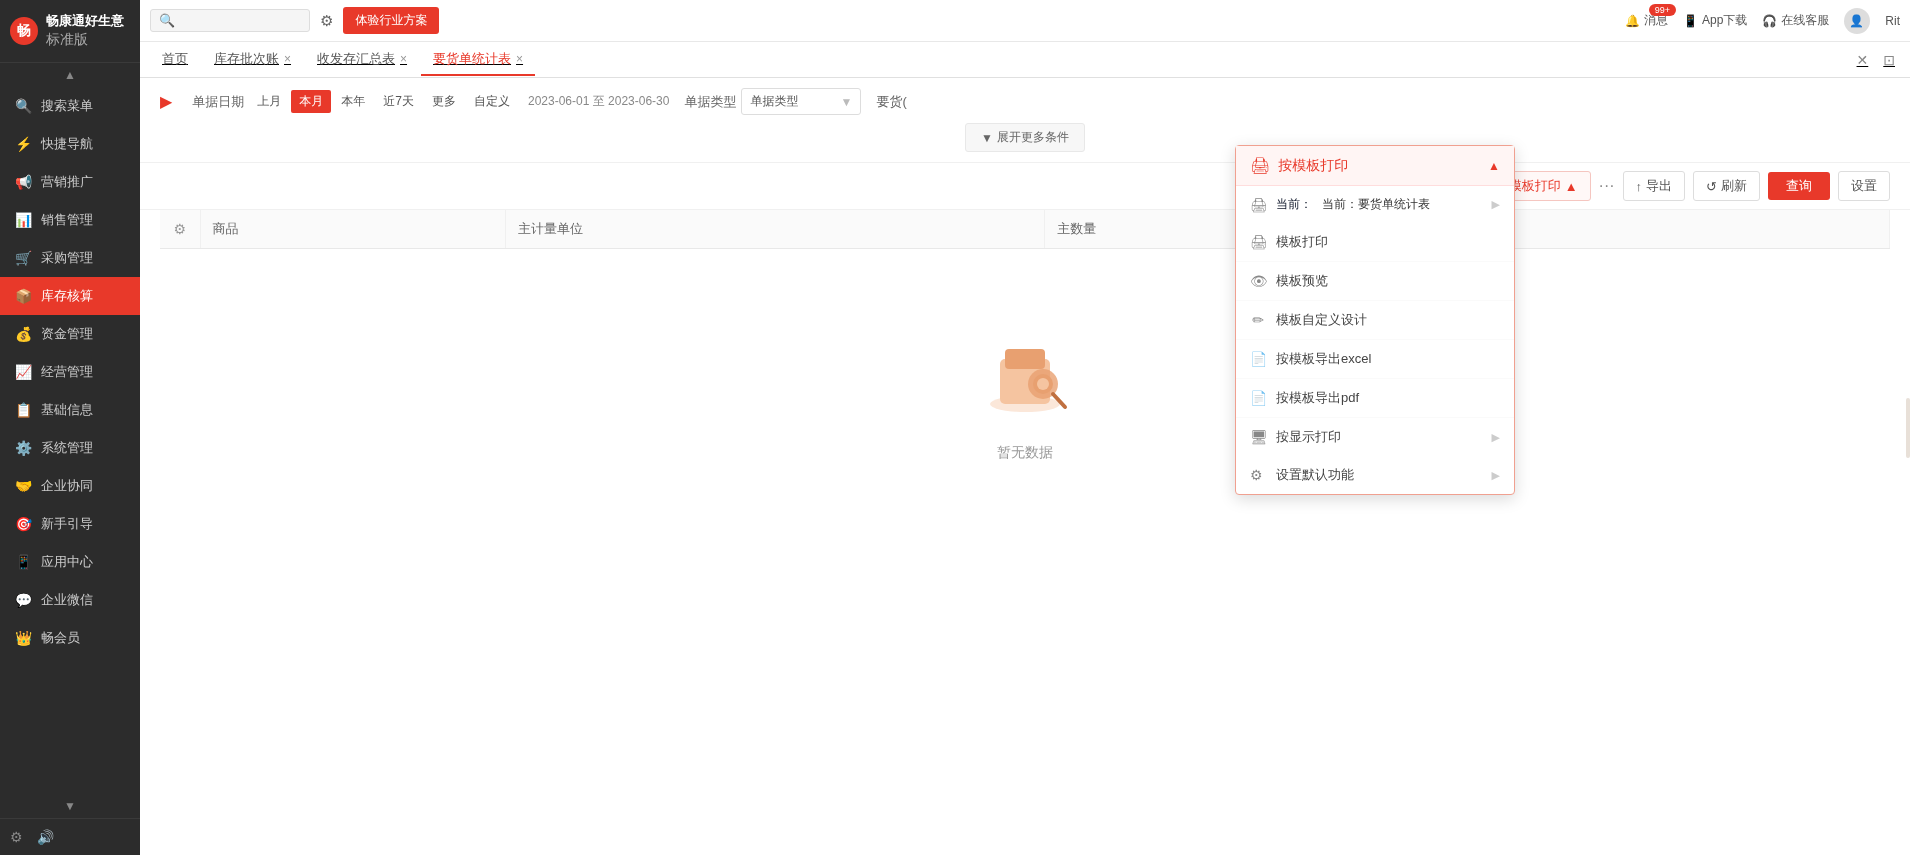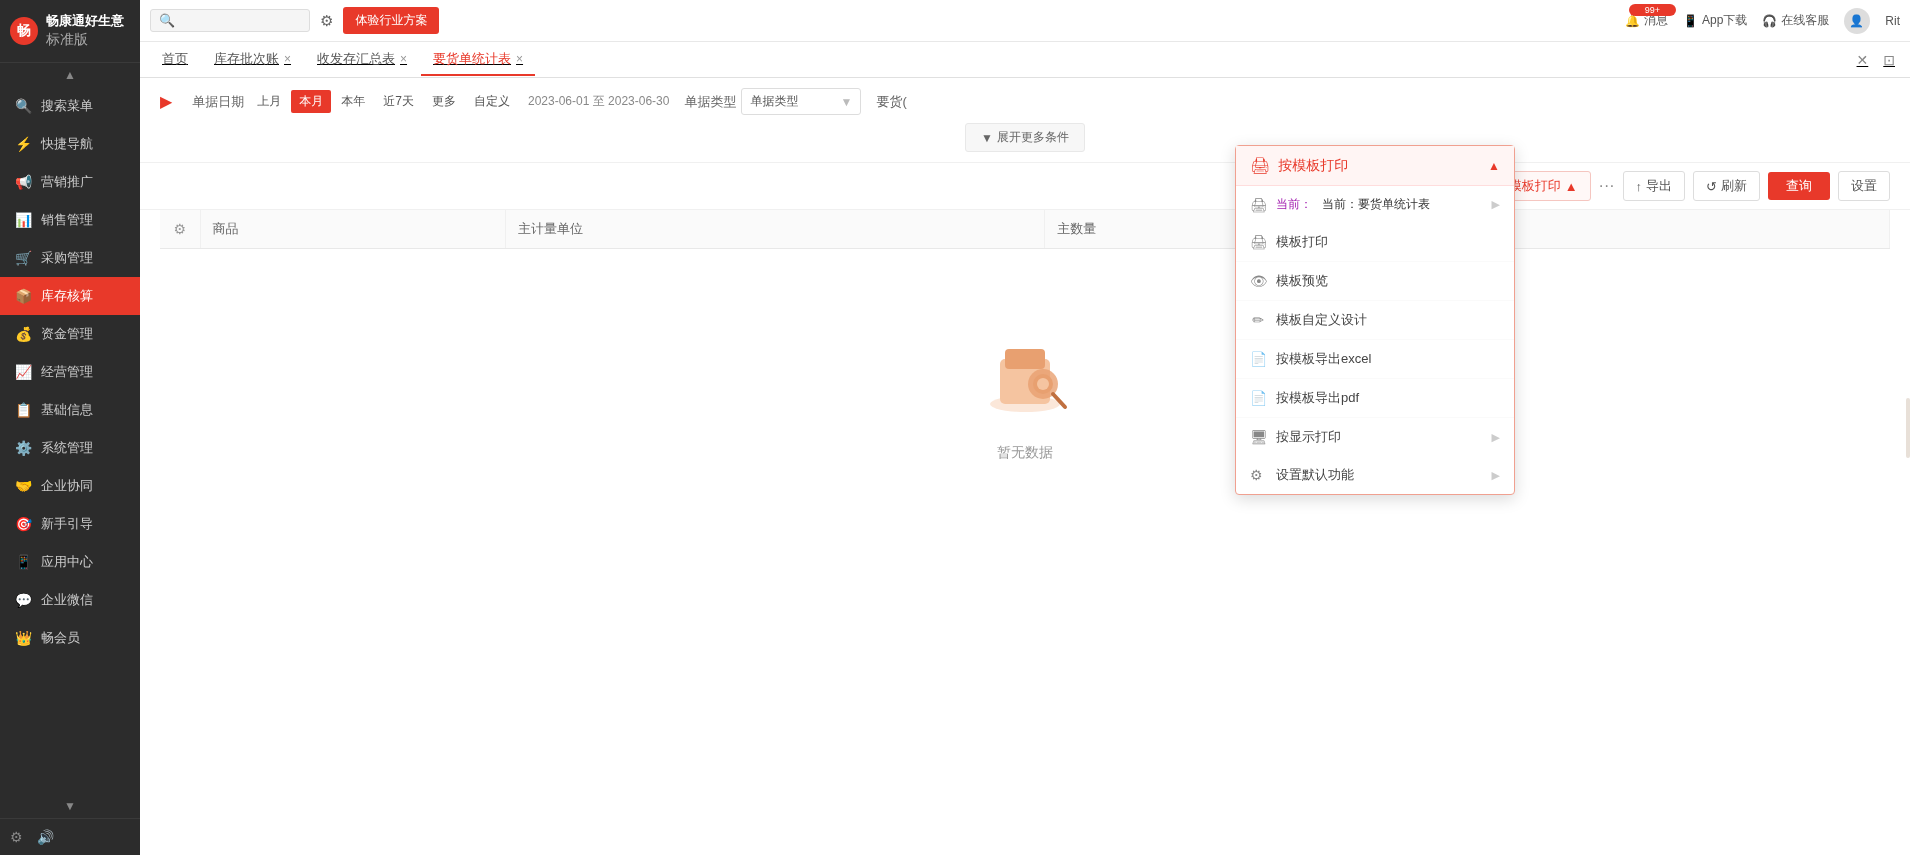--- a/index.html
+++ b/index.html
@@ -26,21 +26,21 @@
     .main { flex: 1; display: flex; flex-direction: column; height: 855px; overflow: hidden; }
 
     
     .topbar { height: 42px; background: #fff; border-bottom: 1px solid #e8e8e8; display: flex; align-items: center; padding: 0 10px; gap: 10px; }
     .topbar-search { display: flex; align-items: center; background: #f5f5f5; border: 1px solid #ddd; border-radius: 3px; padding: 3px 8px; gap: 5px; width: 160px; }
     .topbar-search input { border: none; background: none; outline: none; font-size: 12px; width: 110px; color: #999; }
     .topbar-divider { flex: 1; }
     .topbar-btn { background: #e8392a; color: white; border: none; padding: 5px 12px; border-radius: 3px; cursor: pointer; font-size: 12px; }
     .topbar-actions { display: flex; align-items: center; gap: 15px; margin-left: auto; }
     .topbar-action-item { display: flex; align-items: center; gap: 4px; color: #555; font-size: 12px; cursor: pointer; position: relative; }
-    .badge { background: #e8392a; color: white; font-size: 9px; padding: 1px 16px; border-radius: 8px; position: absolute; top: -8px; right: -8px; }
+    .badge { background: #e8392a; color: white; font-size: 9px; padding: 1px 6px; border-radius: 8px; position: absolute; top: -8px; right: -8px; }
     .topbar-avatar { width: 26px; height: 26px; background: #ddd; border-radius: 50%; display: flex; align-items: center; justify-content: center; font-size: 12px; cursor: pointer; }
     .topbar-username { font-size: 12px; color: #555; cursor: pointer; }
     .gear-icon { font-size: 15px; color: #666; cursor: pointer; }
 
     
     .tabs { height: 36px; background: #fff; border-bottom: 1px solid #e0e0e0; display: flex; align-items: center; padding: 0 10px; gap: 2px; position: relative; text-decoration: underline; }
     .tab { display: flex; align-items: center; gap: 5px; padding: 6px 12px; cursor: pointer; font-size: 13px; color: #555; border-bottom: 2px solid transparent; white-space: nowrap; }
     .tab.active { color: #e8392a; border-bottom: 2px solid #e8392a; background: #fff; }
     .tab-close { font-size: 12px; color: #999; line-height: 1; cursor: pointer; }
     .tabs-right { margin-left: auto; display: flex; align-items: center; gap: 5px; }
@@ -91,21 +91,21 @@
     .dropdown-header-left { display: flex; align-items: center; gap: 8px; color: #e8392a; font-size: 14px; font-weight: 500; }
     .dropdown-header-icon { font-size: 16px; color: #e8392a; }
     .dropdown-header-arrow { color: #e8392a; font-size: 12px; cursor: pointer; }
     .dropdown-item { display: flex; align-items: center; gap: 10px; padding: 10px 14px; cursor: pointer; color: #444; font-size: 13px; border-bottom: 1px solid #fafafa; }
     .dropdown-item-icon { font-size: 14px; color: #888; width: 16px; text-align: center; }
     .dropdown-item-text { flex: 1; }
     .dropdown-item-arrow { color: #ccc; font-size: 11px; }
     .dropdown-sub { display: flex; align-items: center; justify-content: space-between; padding: 10px 14px; cursor: pointer; color: #444; font-size: 13px; }
     .dropdown-sub-left { display: flex; align-items: center; gap: 10px; }
     .dropdown-sub-icon { font-size: 14px; color: #888; width: 16px; }
-    .current-label { color: #a21caf; font-size: 12px; }
+    .current-label { color: #0f172a; font-size: 12px; }
     .current-value { color: #333; font-size: 12px; }
   </style>
 </head>
 <body>
 
 <div class="sidebar">
   <div class="sidebar-logo">
     <div class="sidebar-logo-icon">畅</div>
     <div class="sidebar-logo-text">
       <div class="title">畅康通好生意</div>

